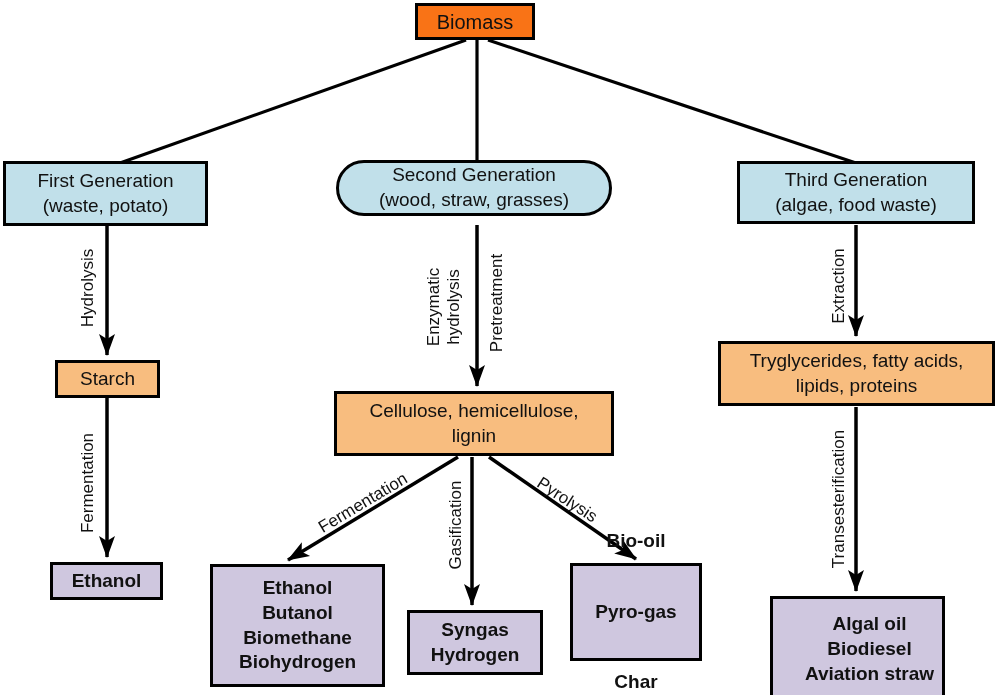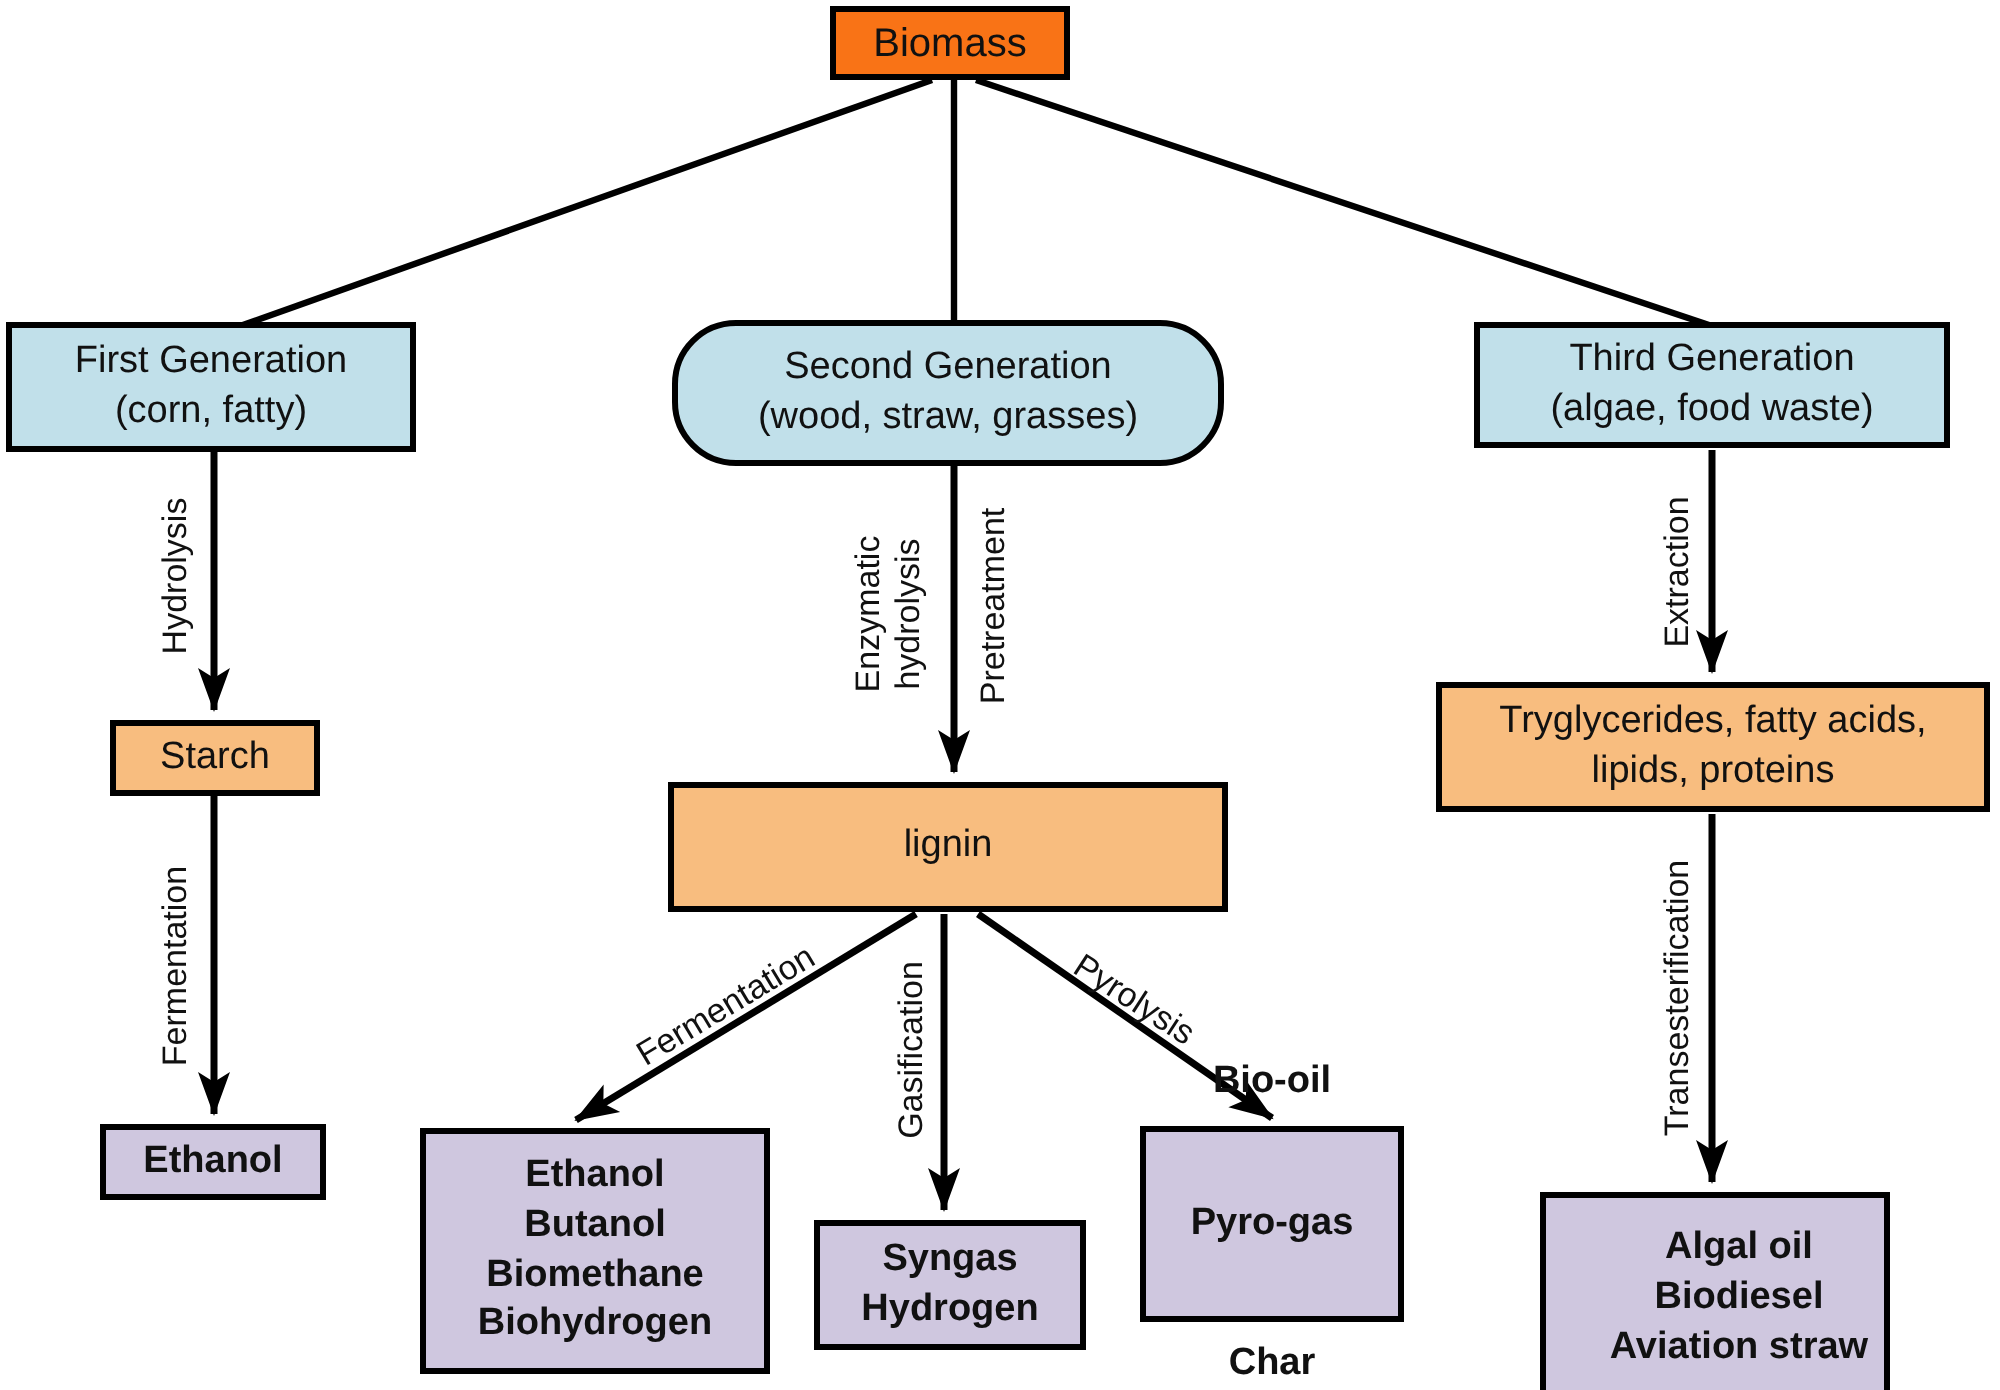--- a/index.html
+++ b/index.html
@@ -74,38 +74,39 @@
     <line x1="856" y1="225" x2="856" y2="336" stroke="#000" stroke-width="3.5" marker-end="url(#ah)"></line>
     <line x1="856" y1="407" x2="856" y2="591" stroke="#000" stroke-width="3.5" marker-end="url(#ah)"></line>
   </svg>
 
   <div class="node root" style="left:415px; top:3px; width:120px; height:37px;">
     <div>Biomass</div>
   </div>
 
   <div class="node generation" style="left:3px; top:161px; width:205px; height:65px;">
     <div>First Generation</div>
-    <div>(corn, fatty)</div>
+    <div>(waste, potato)</div>
   </div>
 
-  <div class="node generation" style="left:336px; top:160px; width:276px; height:73px;border-radius:32px;">
+  <div class="node generation" style="left:336px; top:160px; width:276px; height:56px;border-radius:32px;">
     <div>Second Generation</div>
     <div>(wood, straw, grasses)</div>
   </div>
 
   <div class="node generation" style="left:737px; top:161px; width:238px; height:63px;">
     <div>Third Generation</div>
     <div>(algae, food waste)</div>
   </div>
 
   <div class="node intermediate" style="left:55px; top:360px; width:105px; height:38px;">
     <div>Starch</div>
   </div>
 
   <div class="node intermediate" style="left:334px; top:391px; width:280px; height:65px;">
+    <div>Cellulose, hemicellulose,</div>
     <div>lignin</div>
   </div>
 
   <div class="node intermediate" style="left:718px; top:341px; width:277px; height:65px;">
     <div>Tryglycerides, fatty acids,</div>
     <div>lipids, proteins</div>
   </div>
 
   <div class="node product" style="left:50px; top:562px; width:113px; height:38px;">
     <div>Ethanol</div>

